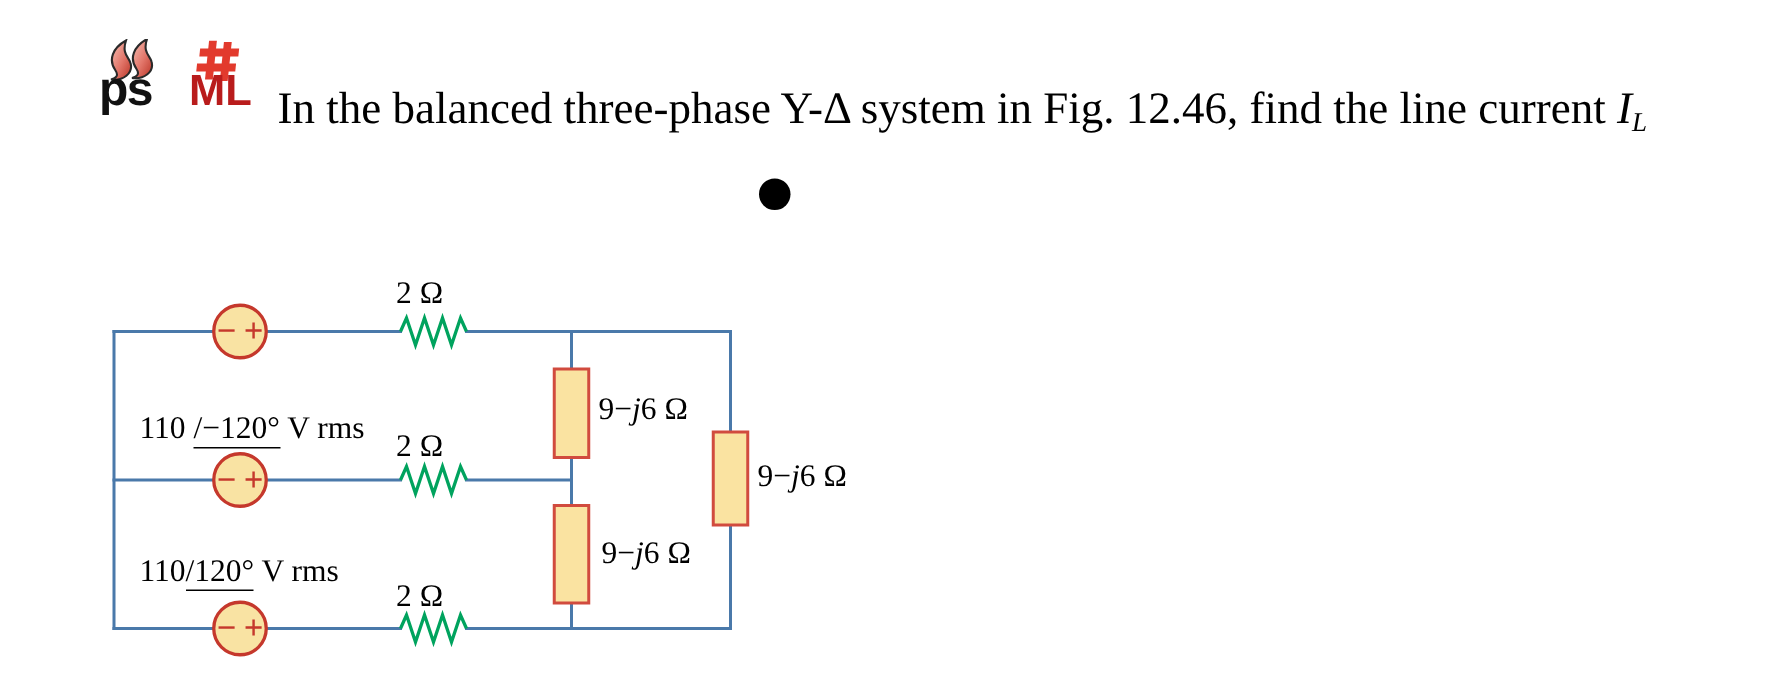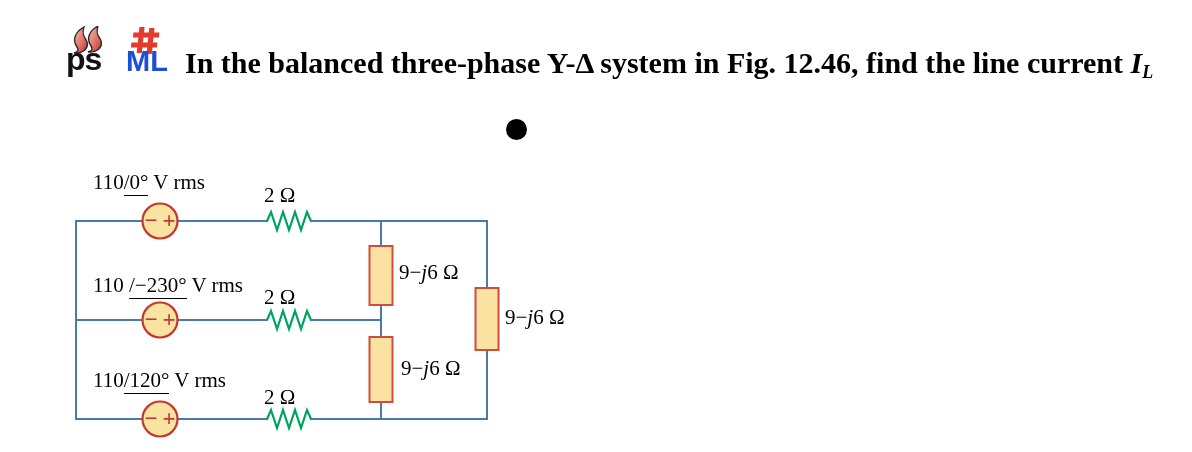--- a/index.html
+++ b/index.html
@@ -5,23 +5,23 @@
   html,body{margin:0;padding:0;background:#fff;}
   #page{position:relative;width:1192px;height:452px;background:#ffffff;overflow:hidden;
         font-family:"Liberation Serif",serif;color:#000;}
 
   
   .flame-svg{position:absolute;left:70px;top:26px;}
   .ps-text{position:absolute;left:66px;top:46px;font-family:"Liberation Sans",sans-serif;
            font-weight:bold;font-size:32px;line-height:26px;letter-spacing:-1px;color:#111;}
   .ml-glyph{position:absolute;left:130px;top:27px;}
   .ml-text{position:absolute;left:126px;top:48px;font-family:"Liberation Sans",sans-serif;
-           font-weight:bold;font-size:29px;line-height:27px;color:#1d4ed8;}
+           font-weight:bold;font-size:29px;line-height:27px;color:#b91c1c;}
   .p-line{position:absolute;font-size:30px;white-space:nowrap;}
-  #p-line1{left:185px;top:46px;font-weight:bold;}
+  #p-line1{left:185px;top:56px;}
   #p-line2{left:71px;top:80px;}
   .cur-sym{font-style:italic;}
   .cur-sub{font-style:italic;font-size:18px;vertical-align:-5px;}
   #black-dot{position:absolute;left:506px;top:119px;width:21px;height:21px;border-radius:50%;
              background:#000;}
 
   
   #circuit-svg{position:absolute;left:60px;top:170px;}
   .clabel{position:absolute;font-size:21px;white-space:nowrap;}
   .ang{border-bottom:1.6px solid #000;padding-bottom:1px;}
@@ -106,23 +106,22 @@
       <circle cx="100" cy="150" r="17.5" fill="#f9e3a3" stroke="#c5382c" stroke-width="2.2"></circle>
       <text class="sign-text" x="91" y="157" text-anchor="middle">−</text>
       <text class="sign-text" x="109" y="157" text-anchor="middle">+</text>
 
       <circle cx="100" cy="249" r="17.5" fill="#f9e3a3" stroke="#c5382c" stroke-width="2.2"></circle>
       <text class="sign-text" x="91" y="256" text-anchor="middle">−</text>
       <text class="sign-text" x="109" y="256" text-anchor="middle">+</text>
     </g>
   </svg>
 
-  <div id="src1-label" class="clabel"><span>110</span><span class="ang"><span>/</span><span>0°</span></span><span> V rms</span></div>
 
-  <div id="src2-label" class="clabel"><span>110 </span><span class="ang"><span>/</span><span>−230°</span></span><span> V rms</span></div>
+  <div id="src2-label" class="clabel"><span>110 </span><span class="ang"><span>/</span><span>−120°</span></span><span> V rms</span></div>
 
   <div id="src3-label" class="clabel"><span>110</span><span class="ang"><span>/</span><span>120°</span></span><span> V rms</span></div>
 
   <div id="r1-label" class="clabel res-label">2 Ω</div>
   <div id="r2-label" class="clabel res-label">2 Ω</div>
   <div id="r3-label" class="clabel res-label">2 Ω</div>
 
   <div id="load1-label" class="clabel"><span>9−</span><span class="imag">j</span><span>6 Ω</span></div>
   <div id="load2-label" class="clabel"><span>9−</span><span class="imag">j</span><span>6 Ω</span></div>
   <div id="load3-label" class="clabel"><span>9−</span><span class="imag">j</span><span>6 Ω</span></div>

